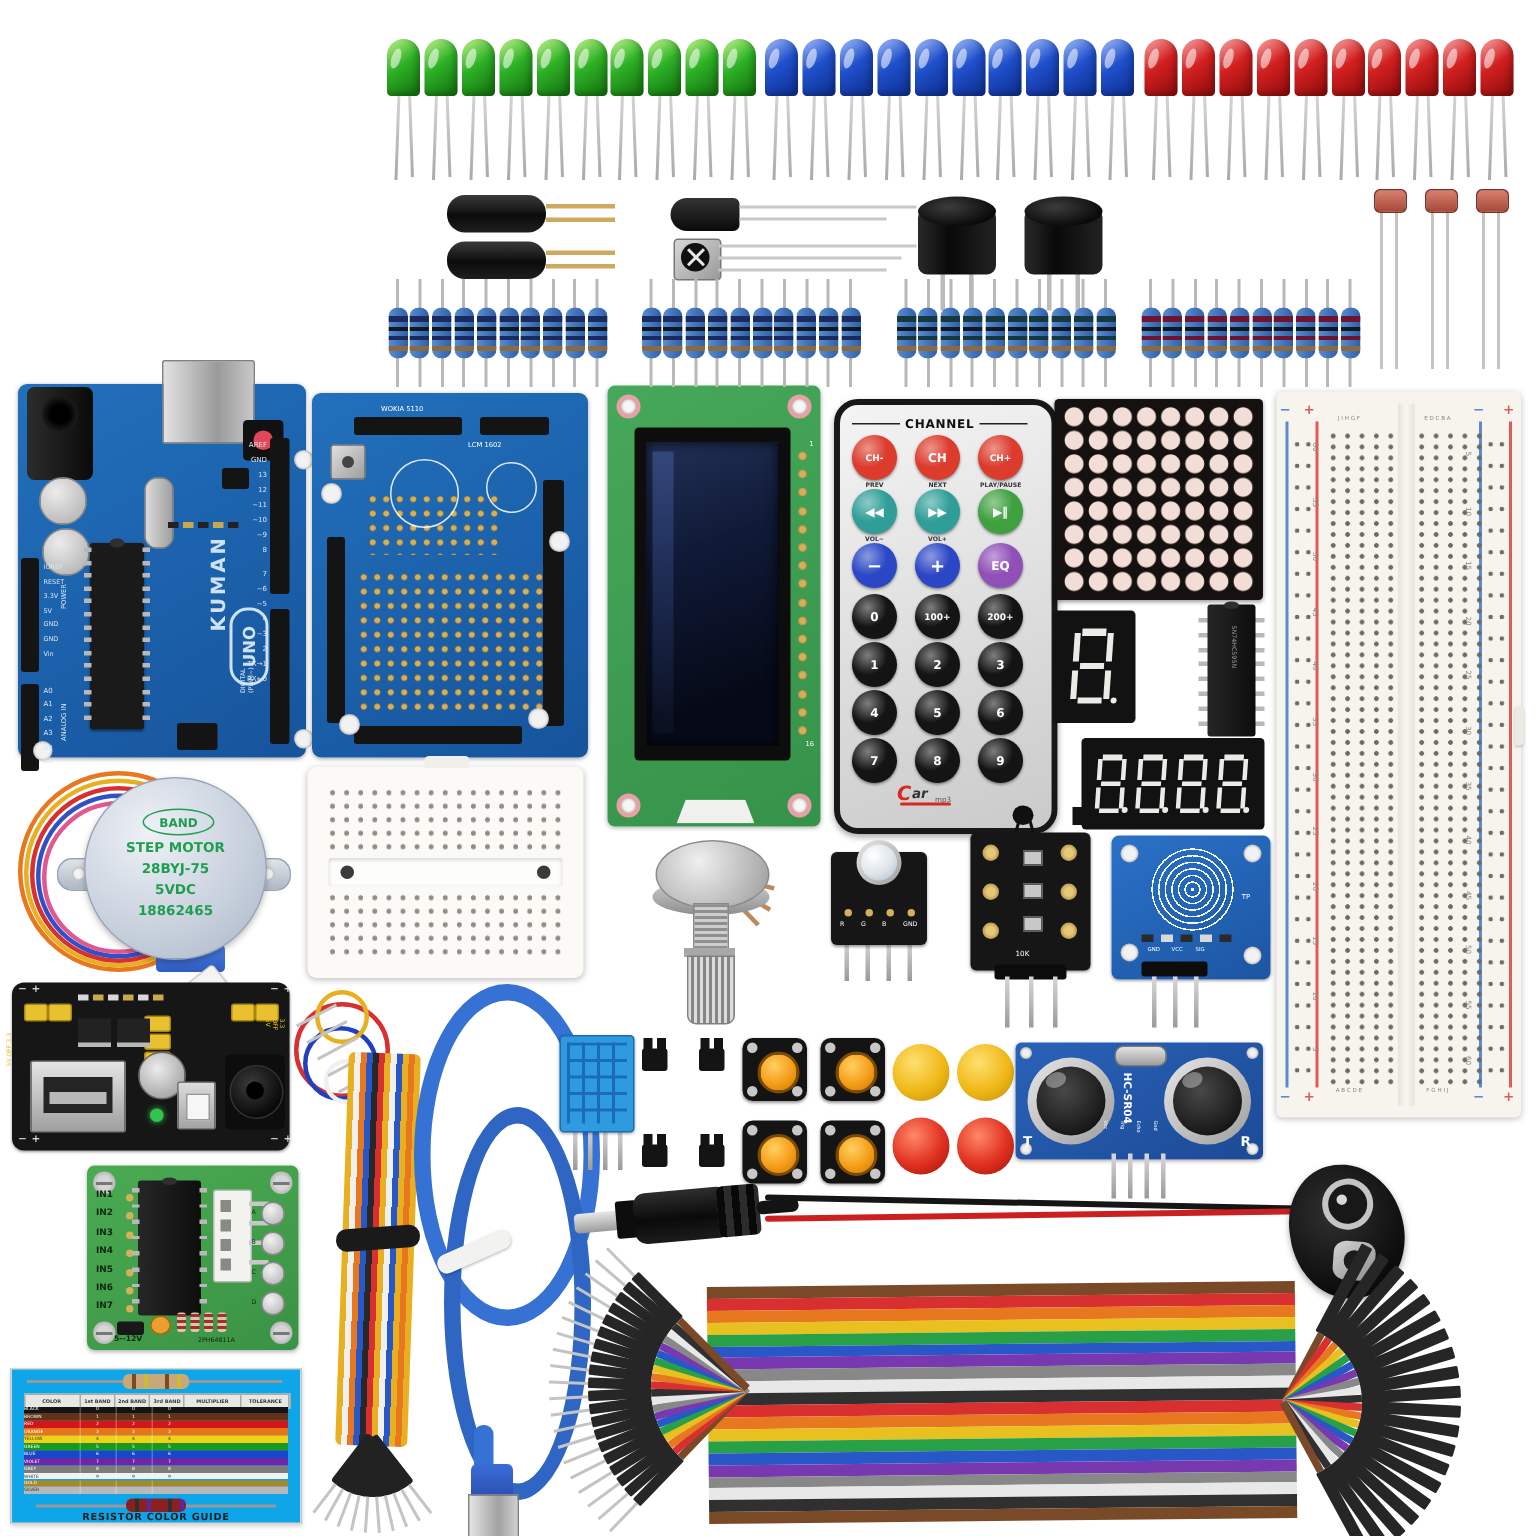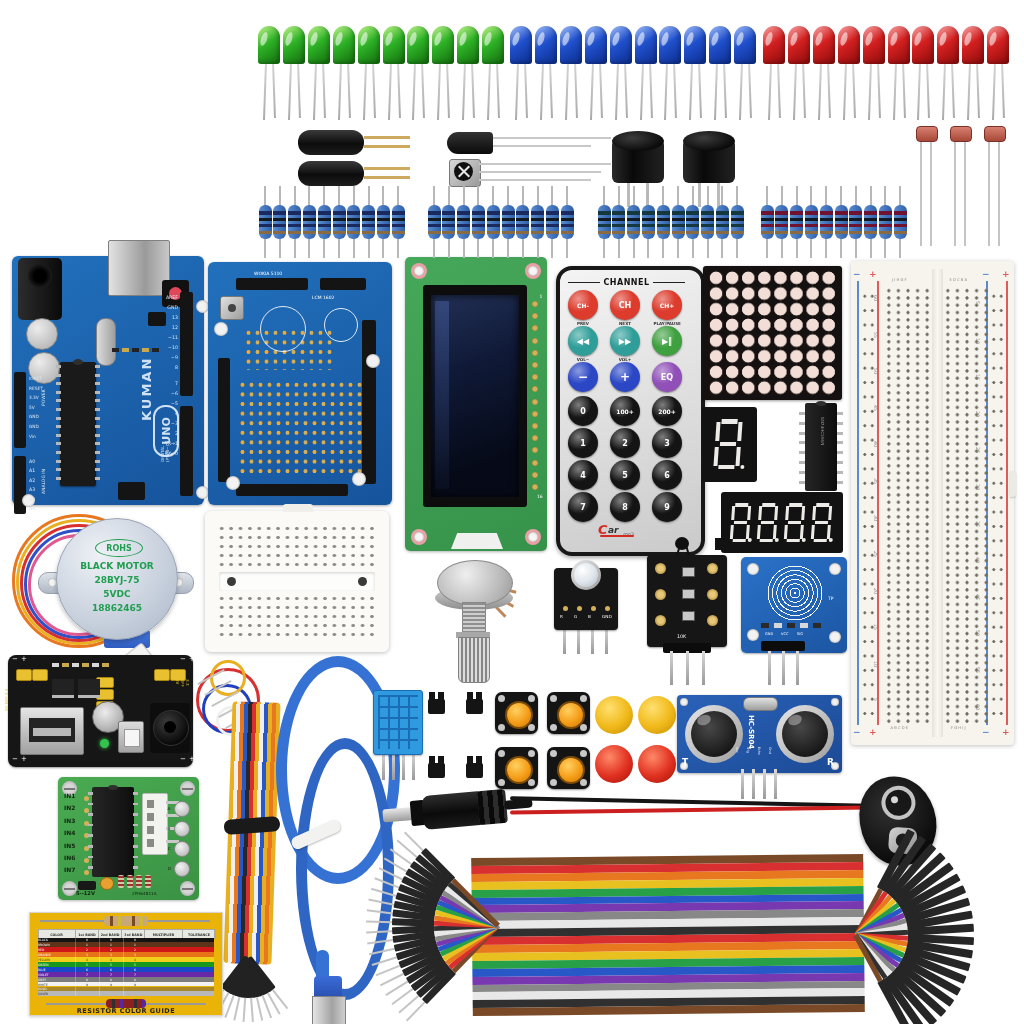--- a/index.html
+++ b/index.html
@@ -614,22 +614,22 @@
       <div style="position: absolute; left: 12px; top: 27px; width: 104px; height: 104px; border: 3px solid rgb(48, 80, 200); border-radius: 50%;"></div>
       <div style="position: absolute; left: 16px; top: 32px; width: 96px; height: 96px; border: 3px solid rgb(224, 88, 144); border-radius: 50%;"></div>
       <div style="position: absolute; left: 26px; top: 70px; width: 28px; height: 20px; background: linear-gradient(rgb(223, 228, 234), rgb(174, 184, 196)); border-radius: 10px; border: 1px solid rgb(152, 162, 176);">
         <div style="position: absolute; left: 9px; top: 5px; width: 9px; height: 9px; border-radius: 50%; background: rgb(246, 246, 246); box-shadow: rgba(0, 0, 0, 0.5) 0px 0px 2px inset;"></div>
       </div>
       <div style="position: absolute; left: 152px; top: 70px; width: 28px; height: 20px; background: linear-gradient(rgb(223, 228, 234), rgb(174, 184, 196)); border-radius: 10px; border: 1px solid rgb(152, 162, 176);">
         <div style="position: absolute; left: 9px; top: 5px; width: 9px; height: 9px; border-radius: 50%; background: rgb(246, 246, 246); box-shadow: rgba(0, 0, 0, 0.5) 0px 0px 2px inset;"></div>
       </div>
       <div style="position: absolute; left: 92px; top: 128px; width: 46px; height: 18px; background: linear-gradient(rgb(74, 124, 224), rgb(47, 92, 192)); border-radius: 3px;"></div>
       <div style="position: absolute; left: 44px; top: 16px; width: 120px; height: 120px; border-radius: 50%; background: radial-gradient(circle at 35% 30%, rgb(238, 241, 246), rgb(198, 207, 220) 60%, rgb(169, 181, 197)); border: 1px solid rgb(154, 164, 180); box-shadow: rgba(0, 0, 0, 0.25) 0px 2px 4px;">
-        <div style="position: absolute; left: 38px; top: 20px; width: 46px; height: 16px; border: 1.5px solid rgb(31, 158, 79); border-radius: 50%; display: flex; align-items: center; justify-content: center; color: rgb(31, 158, 79); font-weight: bold; font-size: 8px;">ROHS</div>
-        <div style="position: absolute; left: 0px; top: 42px; width: 120px; text-align: center; color: rgb(31, 158, 79); font-weight: bold; font-size: 9px;">BLACK MOTOR</div>
+        <div style="position: absolute; left: 38px; top: 20px; width: 46px; height: 16px; border: 1.5px solid rgb(31, 158, 79); border-radius: 50%; display: flex; align-items: center; justify-content: center; color: rgb(31, 158, 79); font-weight: bold; font-size: 8px;">BAND</div>
+        <div style="position: absolute; left: 0px; top: 42px; width: 120px; text-align: center; color: rgb(31, 158, 79); font-weight: bold; font-size: 9px;">STEP MOTOR</div>
         <div style="position: absolute; left: 0px; top: 56px; width: 120px; text-align: center; color: rgb(31, 158, 79); font-weight: bold; font-size: 9px;">28BYJ-75</div>
         <div style="position: absolute; left: 0px; top: 70px; width: 120px; text-align: center; color: rgb(31, 158, 79); font-weight: bold; font-size: 9px;">5VDC</div>
         <div style="position: absolute; left: 0px; top: 84px; width: 120px; text-align: center; color: rgb(31, 158, 79); font-weight: bold; font-size: 9px;">18862465</div>
       </div>
       <div style="position: absolute; left: 78px; top: 158px; width: 66px; height: 28px; background: rgb(244, 244, 242); border: 1px solid rgb(204, 204, 204); border-radius: 3px; transform: rotate(-38deg); box-shadow: rgba(0, 0, 0, 0.25) 0px 1px 2px;">
         <div style="position: absolute; left: 7px; top: 8px; width: 5px; height: 12px; background: rgb(185, 185, 180);"></div>
         <div style="position: absolute; left: 18px; top: 8px; width: 5px; height: 12px; background: rgb(185, 185, 180);"></div>
         <div style="position: absolute; left: 29px; top: 8px; width: 5px; height: 12px; background: rgb(185, 185, 180);"></div>
         <div style="position: absolute; left: 40px; top: 8px; width: 5px; height: 12px; background: rgb(185, 185, 180);"></div>
         <div style="position: absolute; left: 51px; top: 8px; width: 5px; height: 12px; background: rgb(185, 185, 180);"></div>
@@ -978,21 +978,21 @@
       <div style="position: absolute; left: 109px; top: 88px; color: rgb(16, 36, 15); font-size: 6px; transform: scale(0.7);">D</div>
       <div style="position: absolute; left: 42px; top: 100px; width: 12px; height: 11px; border-radius: 50%; background: rgb(232, 160, 48); border: 1px solid rgb(160, 106, 16);"></div>
       <div style="position: absolute; left: 60px; top: 98px; width: 6px; height: 13px; background: repeating-linear-gradient(0deg, rgb(216, 200, 168) 0px, rgb(216, 200, 168) 2px, rgb(160, 48, 48) 2px, rgb(160, 48, 48) 4px); border-radius: 2px;"></div>
       <div style="position: absolute; left: 69px; top: 98px; width: 6px; height: 13px; background: repeating-linear-gradient(0deg, rgb(216, 200, 168) 0px, rgb(216, 200, 168) 2px, rgb(160, 48, 48) 2px, rgb(160, 48, 48) 4px); border-radius: 2px;"></div>
       <div style="position: absolute; left: 78px; top: 98px; width: 6px; height: 13px; background: repeating-linear-gradient(0deg, rgb(216, 200, 168) 0px, rgb(216, 200, 168) 2px, rgb(160, 48, 48) 2px, rgb(160, 48, 48) 4px); border-radius: 2px;"></div>
       <div style="position: absolute; left: 87px; top: 98px; width: 6px; height: 13px; background: repeating-linear-gradient(0deg, rgb(216, 200, 168) 0px, rgb(216, 200, 168) 2px, rgb(160, 48, 48) 2px, rgb(160, 48, 48) 4px); border-radius: 2px;"></div>
       <div style="position: absolute; left: 20px; top: 104px; width: 18px; height: 9px; background: rgb(24, 24, 24); border-radius: 2px;"></div>
       <div style="position: absolute; left: 18px; top: 113px; color: rgb(16, 36, 15); font-weight: bold; font-size: 6px; transform: scale(0.85); transform-origin: left top;">5--12V</div>
       <div style="position: absolute; left: 74px; top: 114px; color: rgb(16, 36, 15); font-size: 6px; transform: scale(0.7); transform-origin: left top;">2PH64811A</div>
     </div>
-  <div id="card" class="abs" style="left:29px;top:912px;width:192px;height:102px;background:#eab308;border:1px solid #d8d5cc;box-shadow:0 1px 3px rgba(0,0,0,.2);">
+  <div id="card" class="abs" style="left:7px;top:912px;width:192px;height:102px;background:#0ea5e9;border:1px solid #d8d5cc;box-shadow:0 1px 3px rgba(0,0,0,.2);">
       <div style="position: absolute; left: 56px; top: 3px; width: 80px; height: 10px;">
         <div style="position: absolute; left: -46px; top: 4px; width: 170px; height: 1.5px; background: rgb(153, 153, 153);"></div>
         <div style="position: absolute; left: 18px; top: 0px; width: 44px; height: 10px; border-radius: 4px; background: repeating-linear-gradient(90deg, rgb(200, 168, 120) 0px, rgb(200, 168, 120) 6px, rgb(122, 74, 32) 6px, rgb(122, 74, 32) 9px, rgb(200, 168, 120) 9px, rgb(200, 168, 120) 14px, rgb(208, 184, 56) 14px, rgb(208, 184, 56) 17px, rgb(200, 168, 120) 17px, rgb(200, 168, 120) 22px);"></div>
       </div>
       <div style="position: absolute; left: 8px; top: 16px; width: 176px; height: 8px; display: flex; background: rgb(232, 232, 226); border: 0.5px solid rgb(170, 170, 170);">
         <div style="position: static; width: 21%; border-right: 0.5px solid rgb(170, 170, 170); overflow: hidden; display: flex; align-items: center; justify-content: center;">
           <div style="position: static; font-size: 6px; font-weight: bold; color: rgb(51, 51, 51); transform: scale(0.55); white-space: nowrap;">COLOR</div>
         </div>
         <div style="position: static; width: 13%; border-right: 0.5px solid rgb(170, 170, 170); overflow: hidden; display: flex; align-items: center; justify-content: center;">
           <div style="position: static; font-size: 6px; font-weight: bold; color: rgb(51, 51, 51); transform: scale(0.55); white-space: nowrap;">1st BAND</div>

